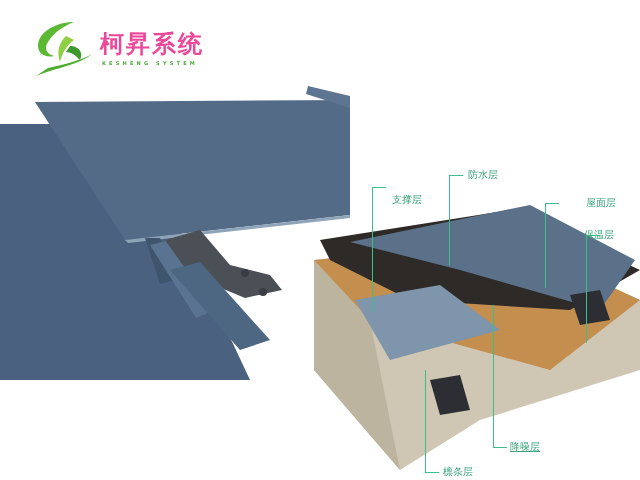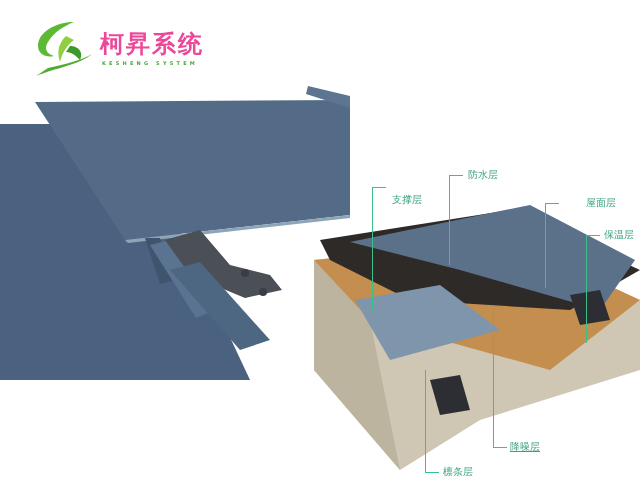--- a/index.html
+++ b/index.html
@@ -55,21 +55,21 @@
 <div class="abs line" style="left:449px;top:175px;width:14px;height:1px;"></div>
 <div class="abs line" style="left:449px;top:175px;width:1px;height:90px;"></div>
 <div class="abs label" style="left:468px;top:168px;">防水层</div>
 
 <div class="abs line" style="left:545px;top:203px;width:14px;height:1px;"></div>
 <div class="abs line" style="left:545px;top:203px;width:1px;height:85px;"></div>
 <div class="abs label" style="left:568px;top:196px;margin-left:18px;">屋面层</div>
 
 <div class="abs line" style="left:586px;top:235px;width:14px;height:1px;"></div>
 <div class="abs line" style="left:586px;top:235px;width:1px;height:108px;"></div>
-<div class="abs label" style="left:604px;top:228px;">保温层</div>
+<div class="abs label" style="left:584px;top:228px;">保温层</div>
 
 <div class="abs line" style="left:493px;top:305px;width:1px;height:142px;"></div>
 <div class="abs line" style="left:493px;top:447px;width:14px;height:1px;"></div>
 <div class="abs label" style="left:510px;top:440px;text-decoration:underline;">降噪层</div>
 
 <div class="abs line" style="left:425px;top:370px;width:1px;height:102px;"></div>
 <div class="abs line" style="left:425px;top:472px;width:14px;height:1px;"></div>
 <div class="abs label" style="left:443px;top:465px;font-family:Liberation Serif, serif;">檩条层</div>
 
 </body></html>

